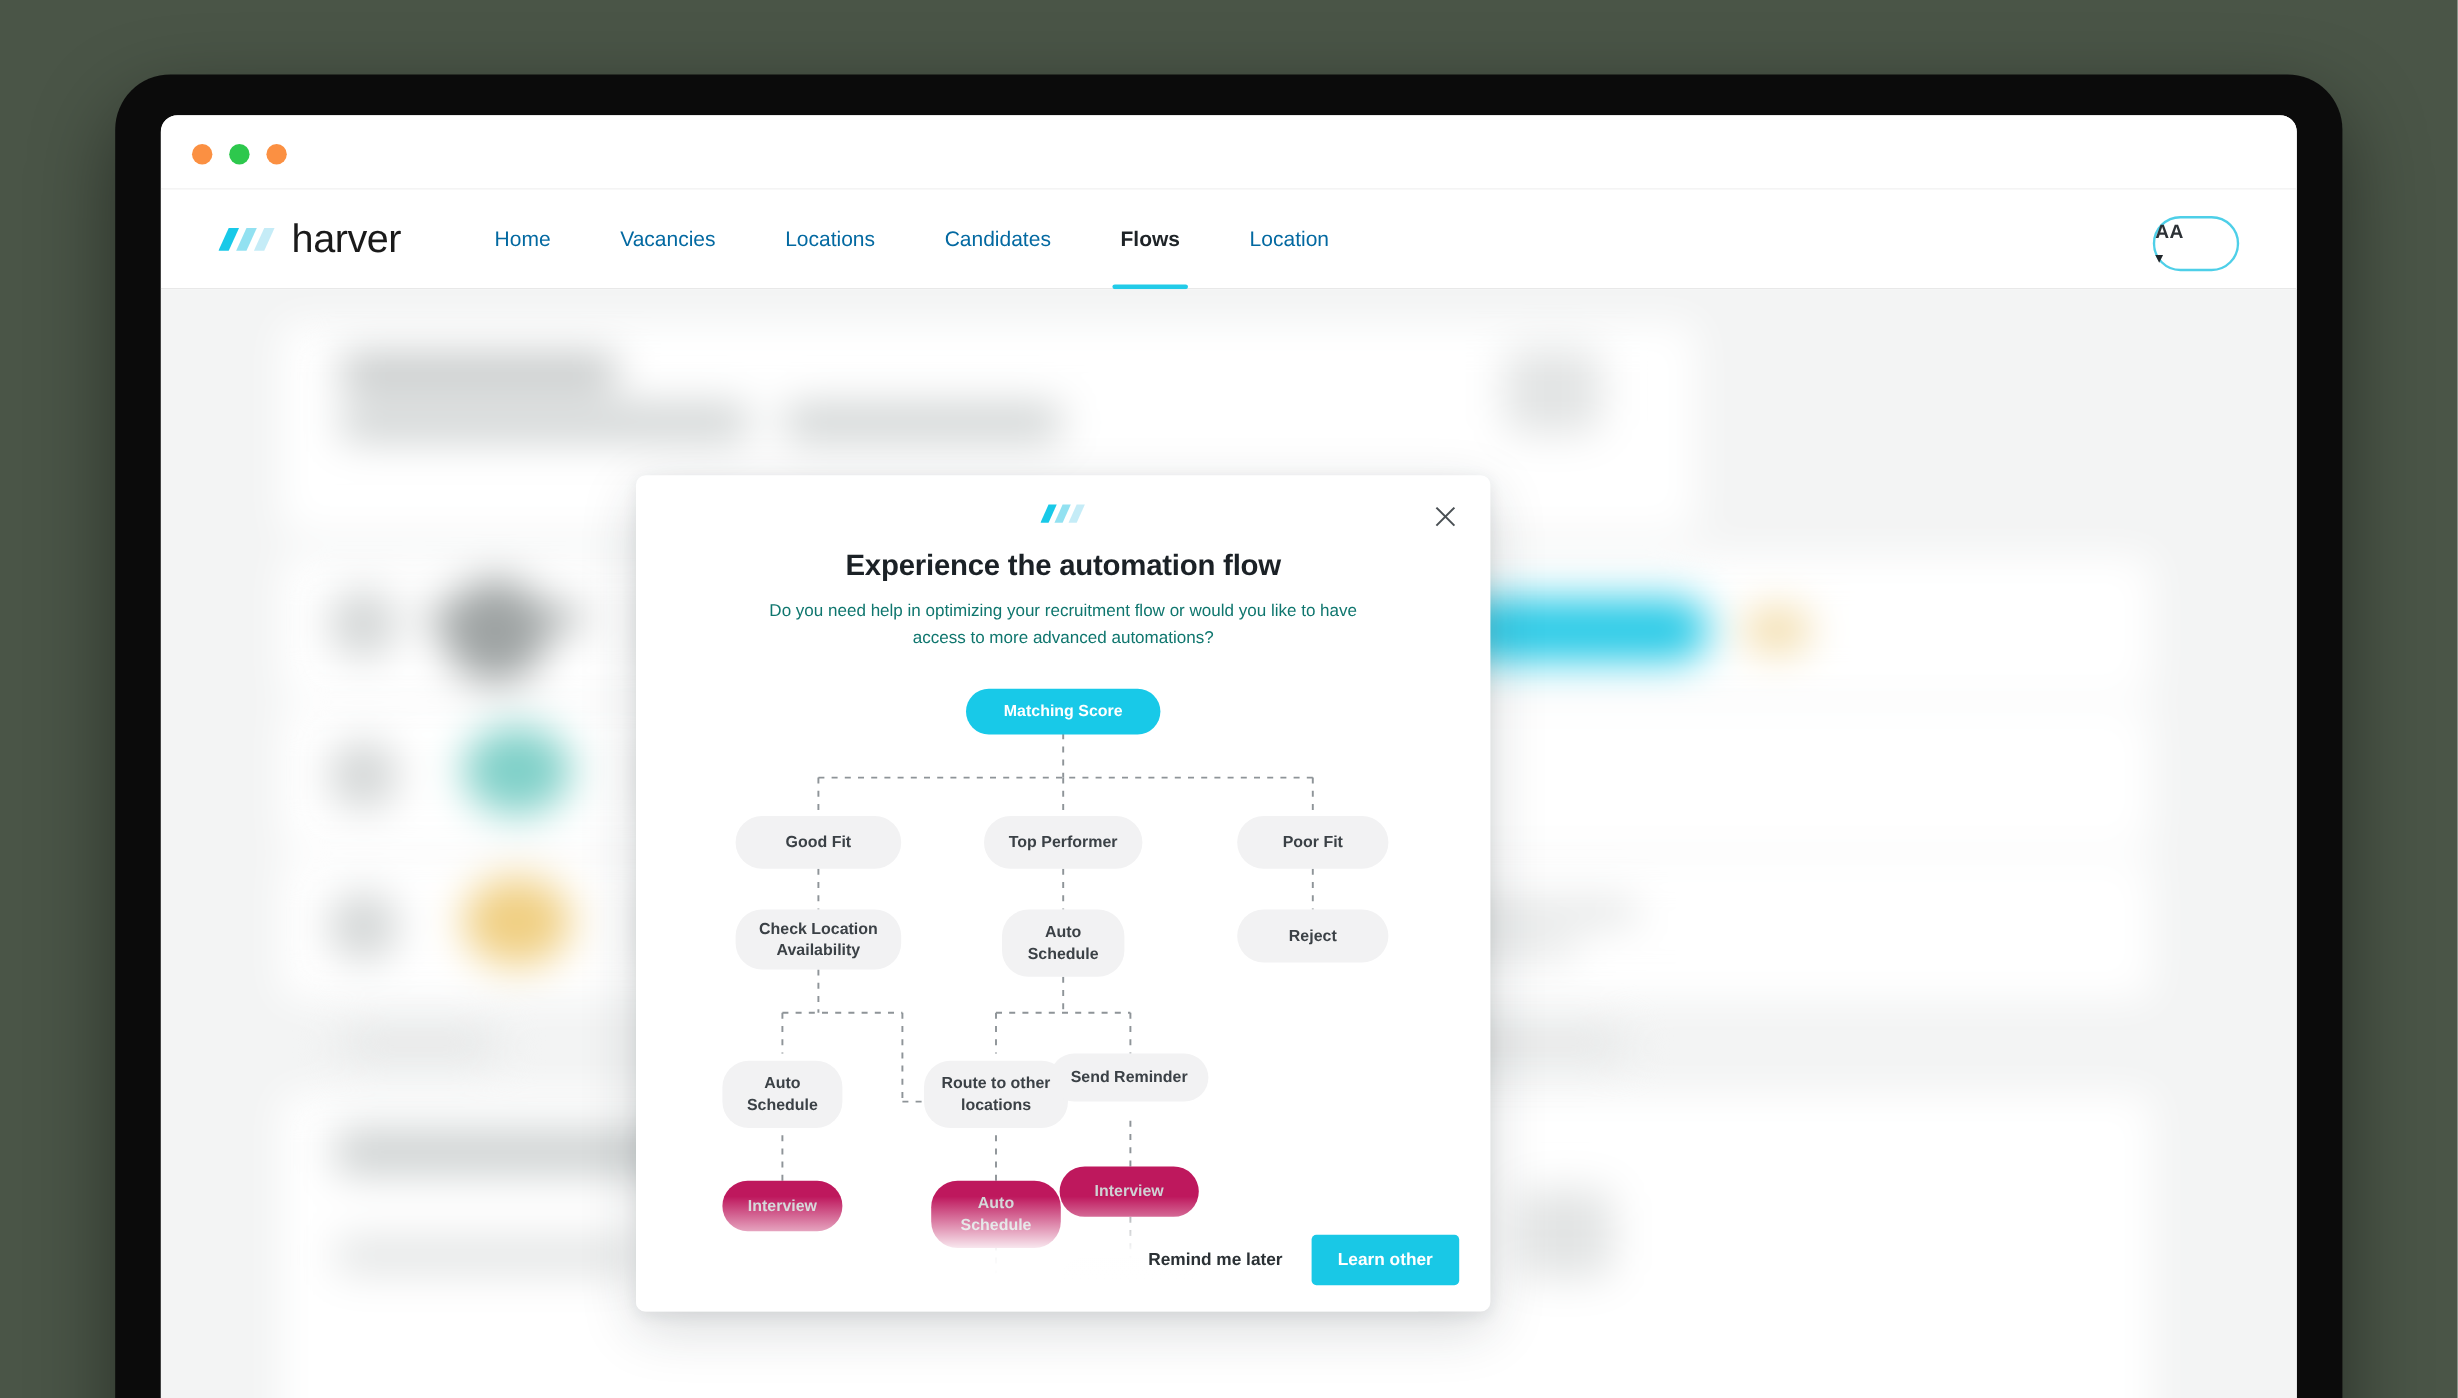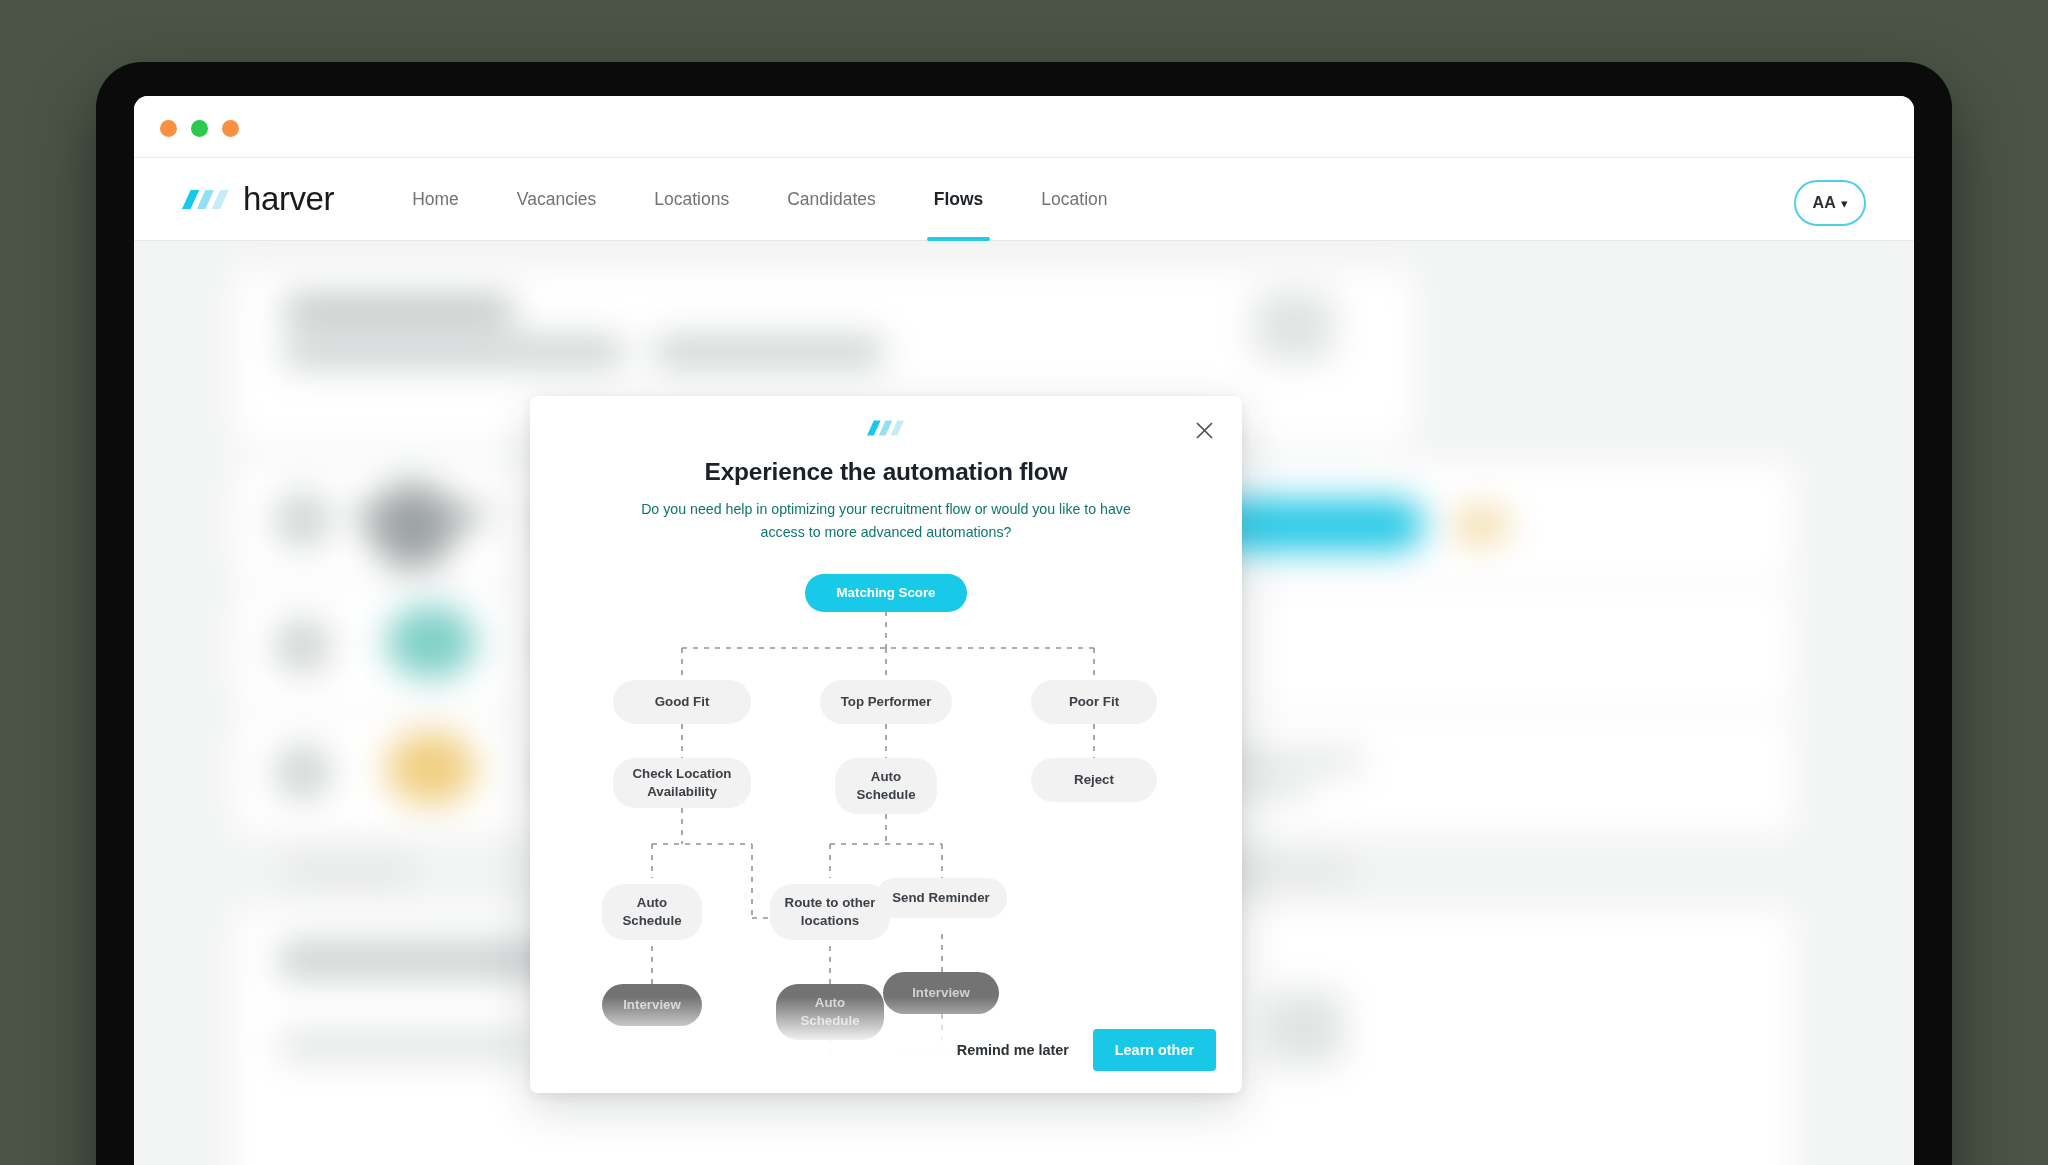--- a/index.html
+++ b/index.html
@@ -51,36 +51,36 @@
   }
   #logo-wrap { display: flex; align-items: center; margin-left: 48px; }
   .logo-mark { display: block; margin-right: 13px; }
   #logo-text {
     font-size: 33px; font-weight: 400; color: #1a1a1a;
     letter-spacing: -.4px;
   }
   #navlinks { display: flex; align-items: flex-end; margin-left: 49px; height: 83px; }
   .navlink {
     position: relative;
-    font-size: 17.5px; color: #737373;
+    font-size: 17.5px; color: #0369a1;
     padding: 0 29px;
     height: 83px; display: flex; align-items: center;
     cursor: pointer; white-space: nowrap;
   }
   .navlink.active { font-weight: 700; color: #1e2327; }
   .navlink.active::after {
     content: ""; position: absolute; left: 22px; right: 22px; bottom: 0;
     height: 4px; background: #22cbe8; border-radius: 2px;
   }
   #avatar {
     position: absolute; right: 48px; top: 22px;
     width: 72px; height: 46px;
     border: 2px solid #4ecfe8; border-radius: 23px;
-    display: flex; align-items: center; justify-content: center;
-    gap: 5px; cursor: pointer; background: #fff;
+    display: flex; align-items: flex-start; justify-content: center;
+    gap: 5px; cursor: pointer; background: #fff; flex-direction: column;
   }
   #avatar .initials { font-size: 16px; font-weight: 700; color: #2c3136; letter-spacing: .3px; }
   #avatar .chev { font-size: 13px; color: #20262b; line-height: 1; }
 
   
   #page {
     position: absolute; left: 0; top: 145px;
     width: 100%; height: 995px;
     background: #f3f4f4;
     overflow: hidden;
@@ -138,21 +138,21 @@
     text-align: center;
     font-size: 13.3px; font-weight: 700; color: #3b4146;
     line-height: 1.32;
     padding: 0 10px;
     cursor: pointer;
   }
   .node.accent {
     background: #18c9e8; color: #fff; font-weight: 700;
     border-radius: 20px;
   }
-  .node.faded  { color: #cfd2d4; background: #737373; }
+  .node.faded  { color: #cfd2d4; background: #be185d; }
   .node.faded2 { color: #e3e5e6; background: #f9f9fa; }
 
   
   #footer {
     position: absolute; right: 26px; bottom: 22px;
     display: flex; align-items: center; gap: 24px;
   }
   #remind-btn {
     font-size: 14.4px; font-weight: 700; color: #2b3135;
     cursor: pointer; background: none; border: none;

